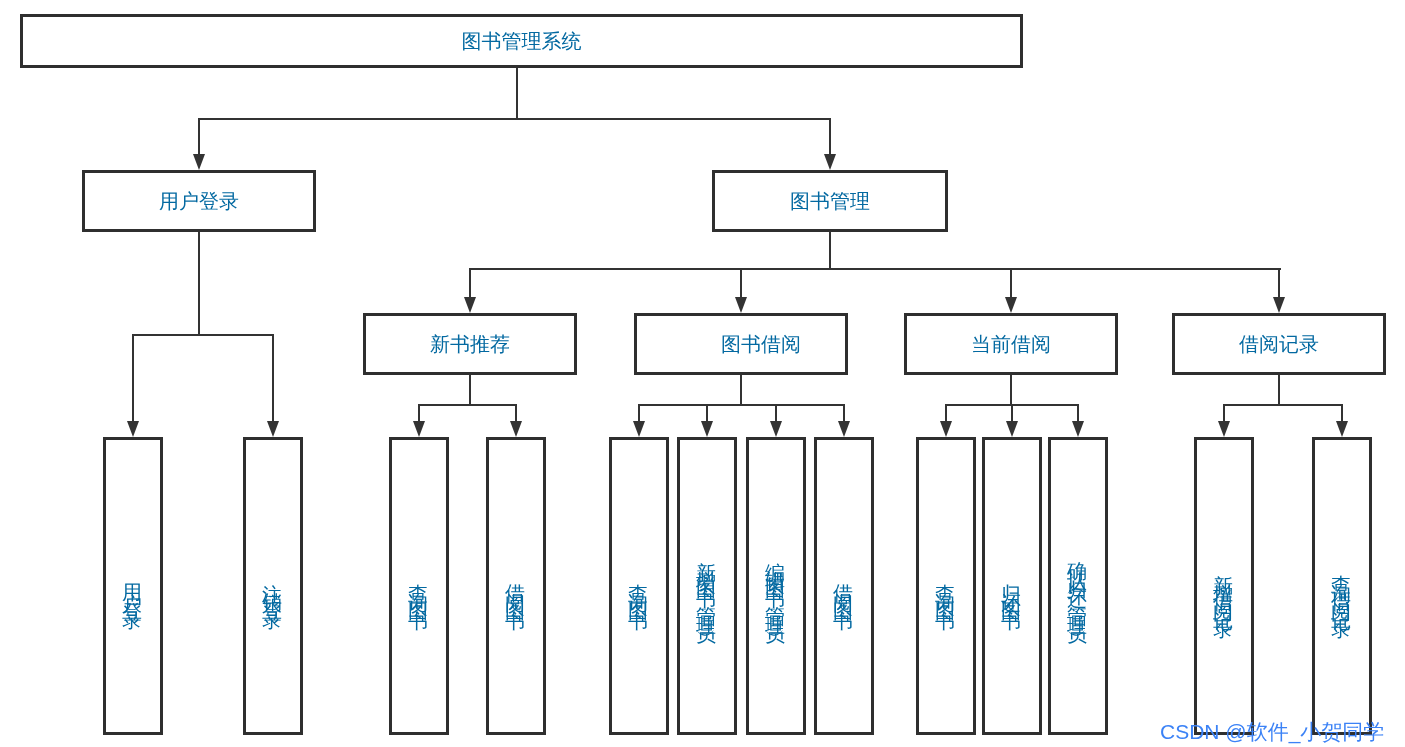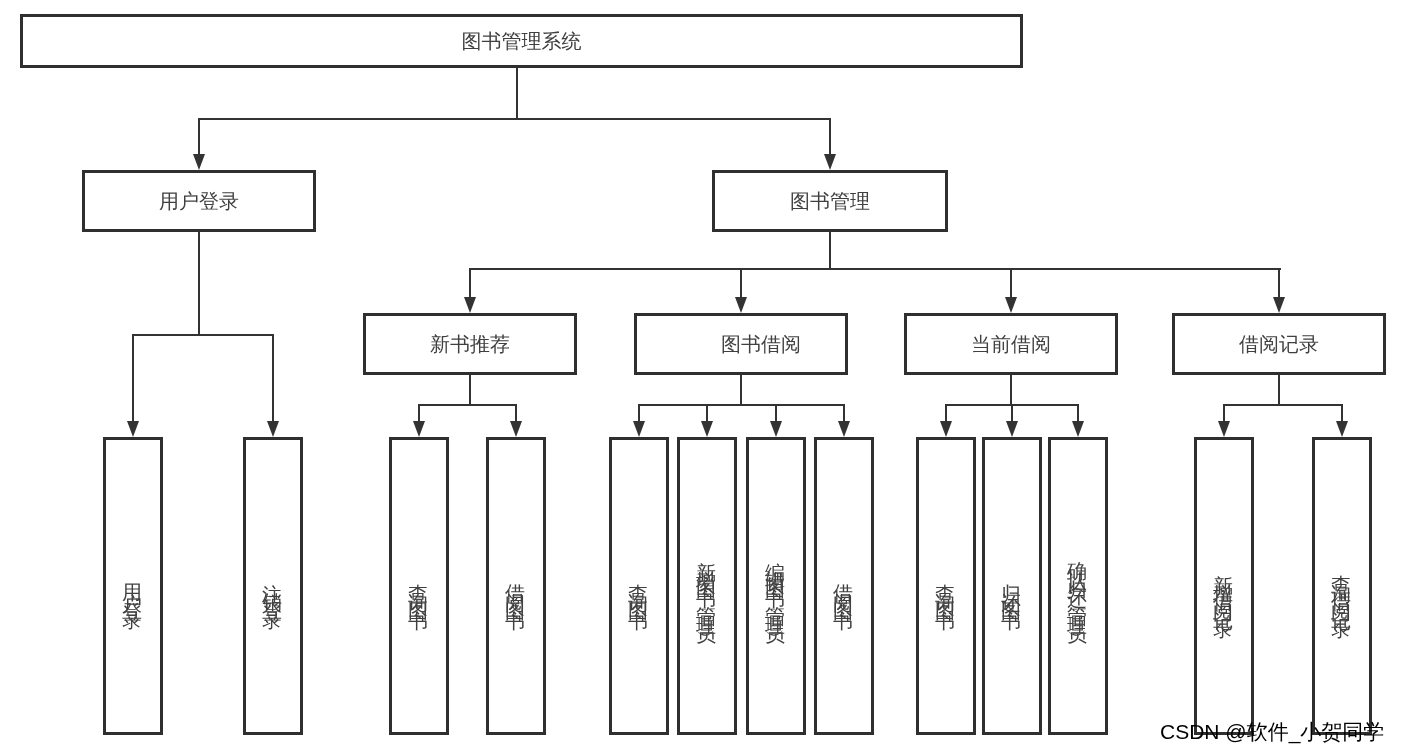--- a/index.html
+++ b/index.html
@@ -2,38 +2,38 @@
 <html><head>
 <meta charset="utf-8">
 <style>
   html,body { margin:0; padding:0; background:#ffffff; }
   .stage {
     position:relative; width:1405px; height:747px; background:#ffffff;
     font-family:"Liberation Sans", sans-serif; overflow:hidden;
   }
   .box {
     position:absolute; box-sizing:border-box; background:#ffffff;
-    border:3px solid #2f2f2f; color:#404040;
+    border:3px solid #2f2f2f; color:#0369a1;
     display:flex; align-items:center; justify-content:center;
     font-size:20px; font-weight:500; white-space:nowrap;
   }
   .leaf {
     writing-mode:vertical-rl; text-orientation:mixed;
     letter-spacing:9px; font-size:20px;
   }
   .hline { position:absolute; height:2px; background:#333333; }
   .vline { position:absolute; width:2px;  background:#333333; }
   .arrow {
     position:absolute; width:0; height:0;
     border-left:6px solid transparent; border-right:6px solid transparent;
     border-top:16px solid #333333;
   }
   .watermark {
     position:absolute; left:1160px; top:718px; z-index:5;
-    font-size:21px; color:#000000; white-space:nowrap;
+    font-size:21px; color:#3b82f6; white-space:nowrap;
   }
 </style>
 </head>
 <body>
 
 <div class="stage">
 
   <div class="box" style="left:20px; top:14px; width:1003px; height:54px;">图书管理系统</div>
 
   <div class="box" style="left:82px; top:170px; width:234px; height:62px;">用户登录</div>

